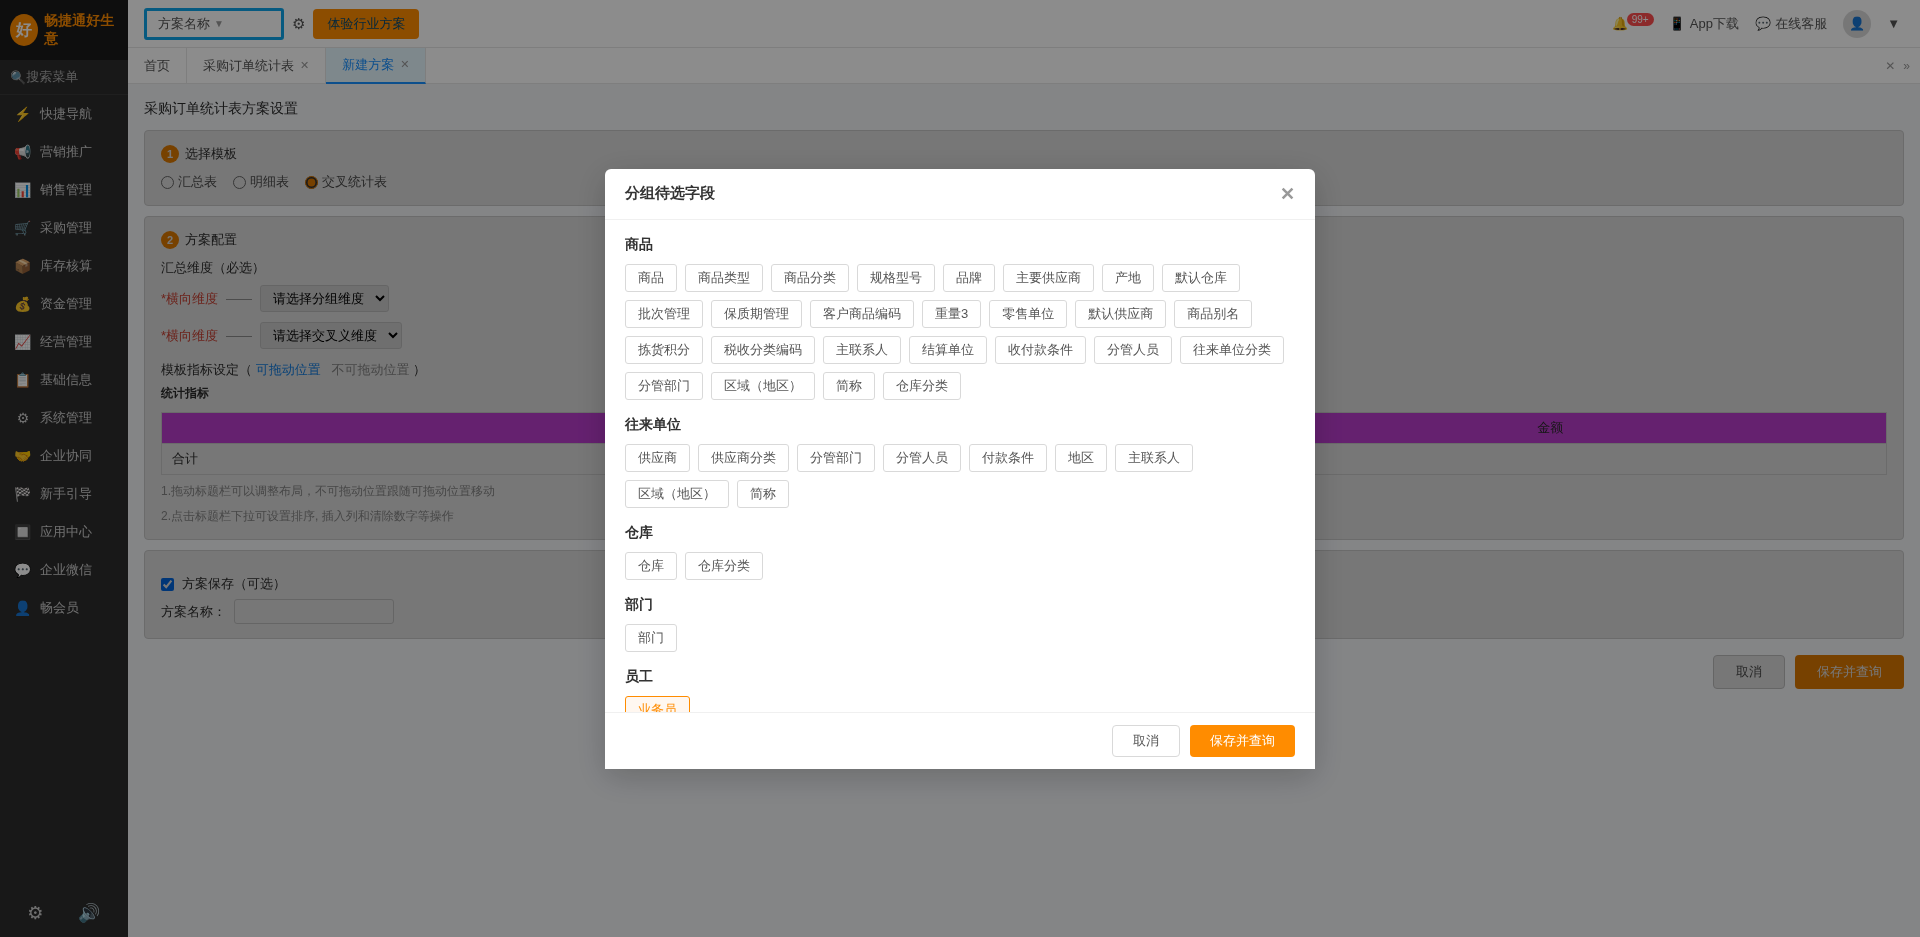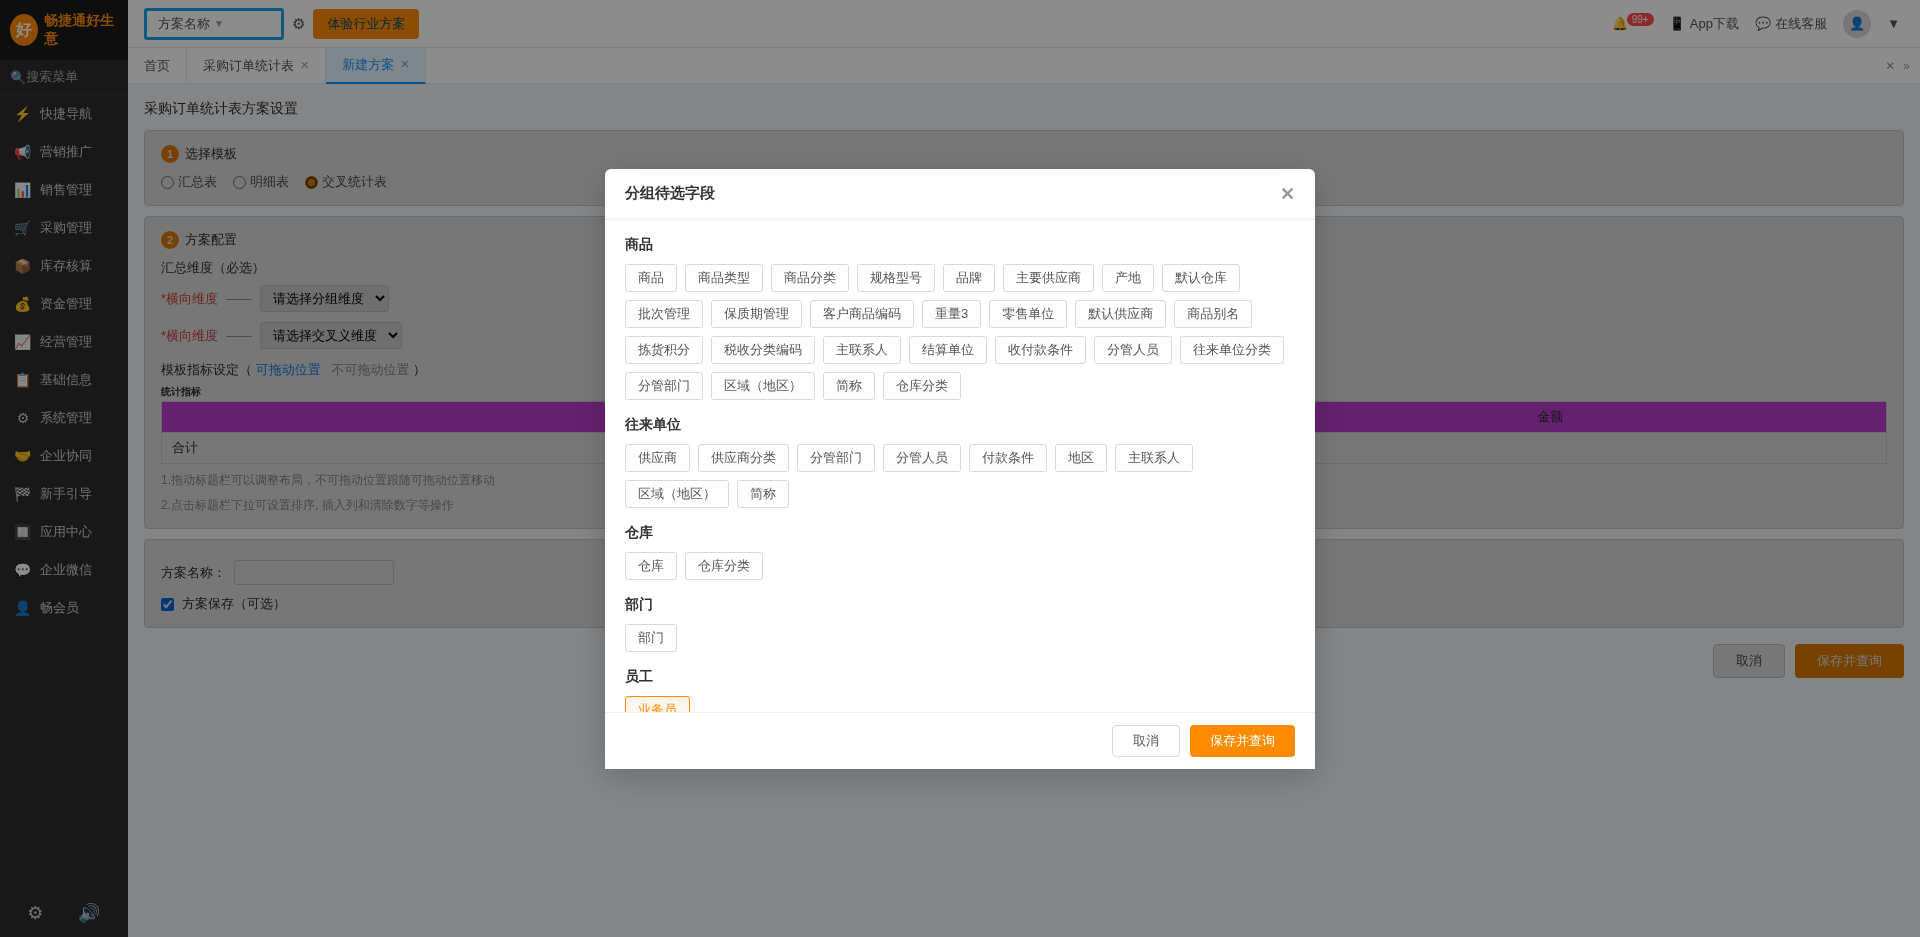--- a/index.html
+++ b/index.html
@@ -261,47 +261,47 @@
     <div class="form-row" style="margin-top:8px;">
       <span class="form-label">*横向维度</span>
       <span style="color:#999;">——</span>
       <select class="form-select">
         <option>请选择交叉义维度</option>
       </select>
     </div>
     <div style="margin-top:12px; font-size:13px; color:#333; margin-bottom:6px;">
       模板指标设定（ <span style="color:#1890ff;cursor:pointer;">可拖动位置</span> &nbsp; <span style="color:#999;">不可拖动位置</span> ）
     </div>
-    <div style="font-size:10px;color:#333;font-weight:bold;margin-bottom:2px;">统计指标</div>
+    <div style="font-size:12px;color:#333;font-weight:bold;margin-bottom:10px;">统计指标</div>
     <table class="stats-table">
       <thead>
         <tr>
           <th>主数量 <span style="font-size:10px;">▼</span></th>
           <th>金额</th>
         </tr>
       </thead>
       <tbody>
         <tr>
           <td>合计</td>
           <td>合计</td>
         </tr>
       </tbody>
     </table>
     <div class="hint-text">1.拖动标题栏可以调整布局，不可拖动位置跟随可拖动位置移动</div>
     <div class="hint-text">2.点击标题栏下拉可设置排序, 插入列和清除数字等操作</div>
   </div>
 
   <div class="bg-section">
+    <div class="save-row">
+      <input type="checkbox" checked="" style="">
+      <span>方案保存（可选）</span>
+    </div>
     <div class="save-row" style="margin-top:6px;">
       <span>方案名称：</span>
       <input class="save-input" type="text" style="">
-    </div>
-    <div class="save-row">
-      <input type="checkbox" checked="" style="">
-      <span>方案保存（可选）</span>
     </div>
   </div>
 
   <div class="bottom-btn-row">
     <button class="btn-gray">取消</button>
     <button class="btn-orange">保存并查询</button>
   </div>
 </div>
 
 <div class="modal-overlay">

